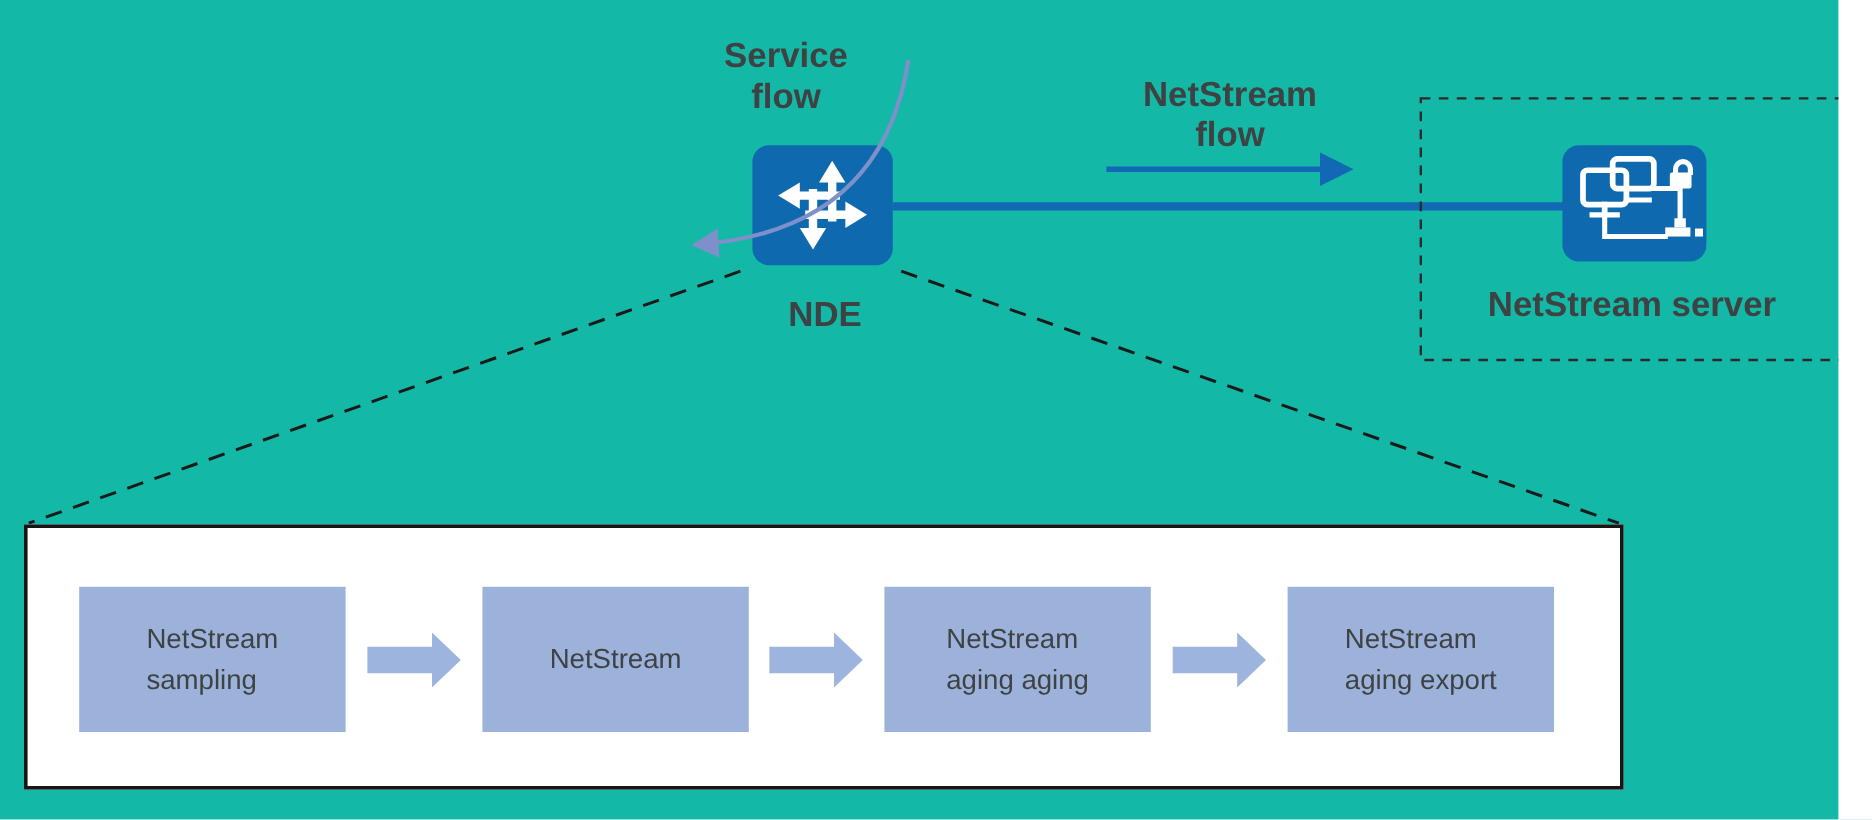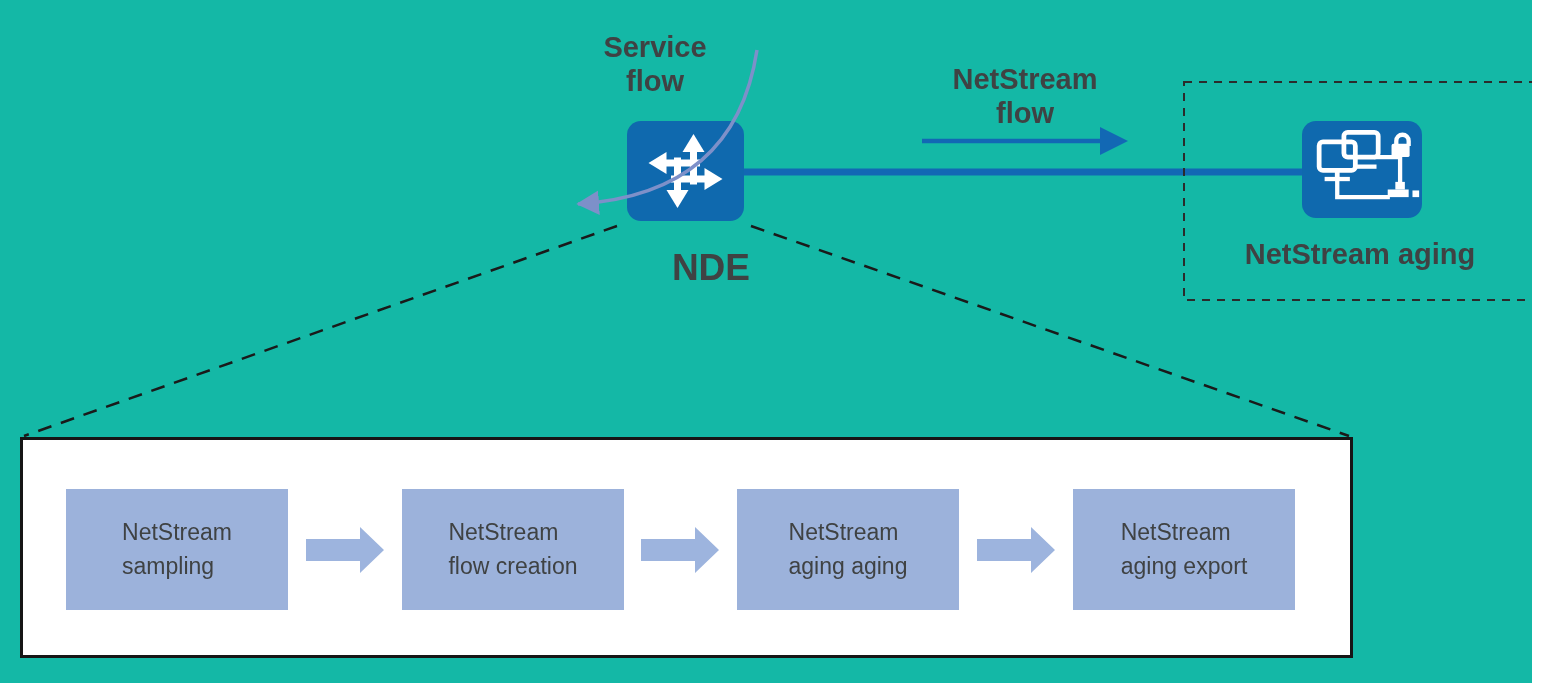--- a/index.html
+++ b/index.html
@@ -24,21 +24,21 @@
   .node-icon{position:absolute;z-index:3;background:var(--icon-blue,#0F69AE);border-radius:14px;}
   .nde-icon{left:627px;top:121px;width:117px;height:100px;}
   .server-icon{left:1302px;top:121px;width:120px;height:97px;}
   .node-icon svg{width:100%;height:100%;display:block;}
   .icon-stroke{stroke:#ffffff;fill:none;stroke-linecap:square;}
   .icon-fill{fill:#ffffff;stroke:none;}
 
   
   .label{position:absolute;z-index:5;color:var(--text-dark,#3F4243);font-weight:600;text-align:center;}
   .label-service{left:575px;top:30px;width:160px;font-size:29px;line-height:1.18;}
-  .label-nde{left:625px;top:247px;width:125px;font-size:37px;text-align:right;}
+  .label-nde{left:625px;top:247px;width:125px;font-size:29px;}
   .label-nsflow{left:925px;top:62px;width:200px;font-size:29px;line-height:1.18;}
   .label-server{left:1190px;top:238px;width:340px;font-size:29px;}
   .label .ln{display:block;}
 
   
   .pipeline-box{
     position:absolute;z-index:2;left:20px;top:437px;width:1333px;height:221px;
     border:3px solid var(--container-border,#161616);box-sizing:border-box;background:#ffffff;
   }
   .step{
@@ -111,39 +111,38 @@
     <span class="ln">flow</span>
   </div>
 
   <div class="label label-nde">NDE</div>
 
   <div class="label label-nsflow">
     <span class="ln">NetStream</span>
     <span class="ln">flow</span>
   </div>
 
-  <div class="label label-server">NetStream aging</div>
+  <div class="label label-server">NetStream server</div>
 
   <div class="pipeline-box"></div>
 
   <div class="step step-1">
     <div class="txt">
       <span class="ln">NetStream</span>
       <span class="ln">sampling</span>
     </div>
   </div>
 
   <svg class="block-arrow block-arrow-1" viewBox="0 0 78 46">
     <polygon points="0,12 54,12 54,0 78,23 54,46 54,34 0,34"></polygon>
   </svg>
 
   <div class="step step-2">
     <div class="txt">
       <span class="ln">NetStream</span>
-      <span class="ln">flow creation</span>
     </div>
   </div>
 
   <svg class="block-arrow block-arrow-2" viewBox="0 0 78 46">
     <polygon points="0,12 54,12 54,0 78,23 54,46 54,34 0,34"></polygon>
   </svg>
 
   <div class="step step-3">
     <div class="txt">
       <span class="ln">NetStream</span>

